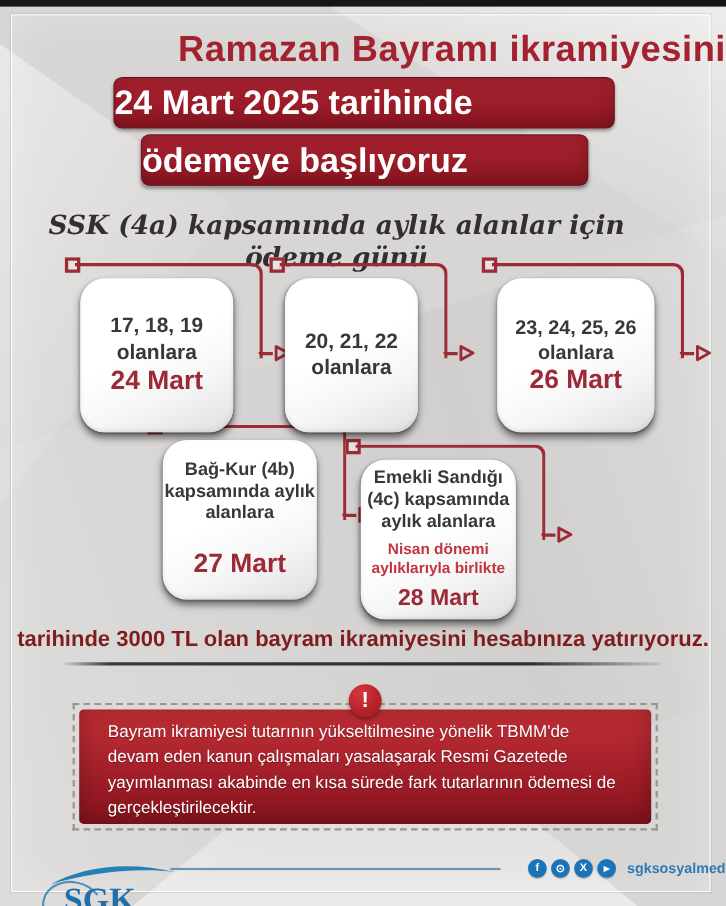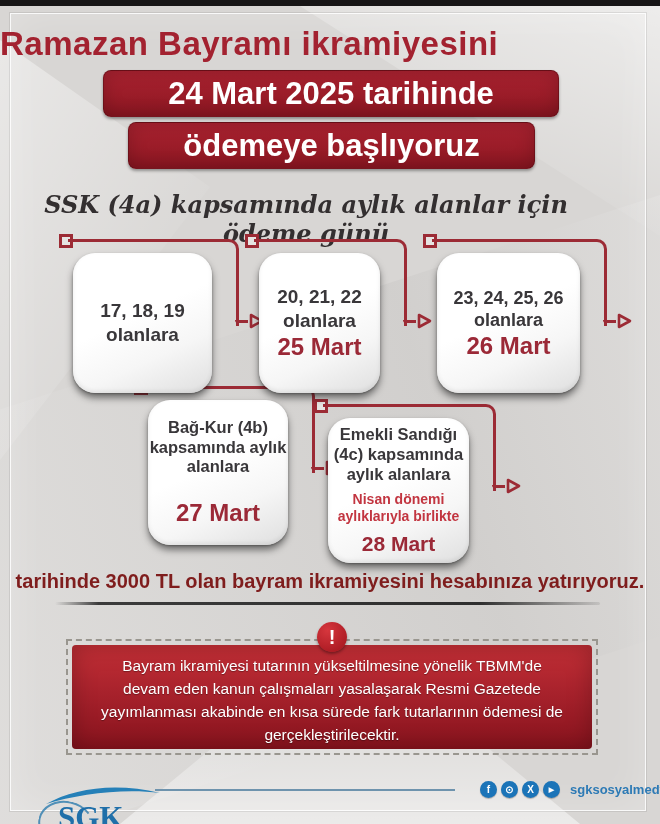--- a/index.html
+++ b/index.html
@@ -21,24 +21,24 @@
     background:linear-gradient(90deg, rgba(255,255,255,.18), rgba(0,0,0,.03) 60%, rgba(255,255,255,.22));
     transform:rotate(-18deg);}
   .bg-tri-b{left:120px; bottom:0; width:460px; height:190px;
     background:linear-gradient(0deg, rgba(255,255,255,.5), rgba(255,255,255,0) 80%);
     clip-path:polygon(0 100%, 50% 0, 100% 100%);}
   .frame{position:absolute; left:10px; top:13px; right:14px; bottom:13px;
     border:1px solid rgba(255,255,255,.85);
     box-shadow:0 0 0 1px rgba(0,0,0,.08), inset 0 0 40px rgba(255,255,255,.25);
     pointer-events:none;}
   
-  .title{position:absolute; left:0; top:25px; width:660px; text-align:left;
+  .title{position:absolute; left:0; top:25px; width:660px; text-align:right;
     font-size:33px; font-weight:800; color:#a32230; letter-spacing:.5px;}
   .banner{position:absolute; border-radius:8px; color:#fff; font-weight:800;
-    text-align:center; box-shadow:0 2px 3px rgba(0,0,0,.35), inset 0 0 18px rgba(0,0,0,.18);
+    box-shadow:0 2px 3px rgba(0,0,0,.35), inset 0 0 18px rgba(0,0,0,.18);
     background:linear-gradient(180deg,#a92230 0%, #9a1c28 55%, #871520 100%);
     border:1px solid rgba(70,8,14,.5);}
   .banner-1{left:103px; top:70px; width:454px; height:45px; font-size:31px; line-height:45px;}
   .banner-2{left:128px; top:122px; width:405px; height:45px; font-size:31px; line-height:45px;}
   .script-head{position:absolute; left:0; top:190px; width:612px; text-align:center;
     font-family:"DejaVu Serif", serif; font-style:italic; font-weight:bold;
     font-size:24px; color:#332f30;}
   
   .card-block{position:absolute;}
   .card{position:absolute; inset:0; border-radius:22px;
@@ -65,21 +65,21 @@
     font-size:20px; font-weight:800; color:#7f1d1d;}
   .divider{position:absolute; left:55px; top:602px; width:545px; height:3px; border-radius:2px;
     background:linear-gradient(90deg, rgba(50,50,50,0) 0%, #3b3b3b 8%, #2e2e2e 78%, rgba(90,90,90,.15) 100%);}
   
   .notice-dashed{position:absolute; left:66px; top:639px; width:528px; height:112px;
     border:2px dashed #99968f;}
   .notice-box{position:absolute; inset:4px; border-radius:4px;
     background:linear-gradient(180deg, #c42f36 0%, #a8222c 45%, #88131d 100%);
     box-shadow:inset 0 0 24px rgba(0,0,0,.25);
     display:flex; align-items:center; justify-content:center;}
-  .notice-text{color:#fff; font-size:15.5px; line-height:1.5; text-align:center;
+  .notice-text{color:#fff; font-size:15.5px; line-height:1.5; text-align:left;
     padding:10px 26px 4px; text-shadow:0 1px 1px rgba(0,0,0,.35);}
   .notice-icon{position:absolute; left:50%; top:-19px; transform:translateX(-50%);
     width:30px; height:30px; border-radius:50%;
     background:radial-gradient(circle at 35% 28%, #d6363d, #ad1c24 75%);
     box-shadow:0 2px 3px rgba(0,0,0,.35);
     color:#fff; font-size:20px; font-weight:900; line-height:30px; text-align:center; z-index:3;}
   
   .logo{position:absolute; left:36px; top:784px; width:132px; height:62px;text-decoration:underline;}
   .logo-arc{position:absolute; left:2px; top:17px; width:52px; height:42px;
     border:2px solid rgba(46,124,174,.8); border-radius:50%;
@@ -119,40 +119,40 @@
     <div class="c-line"></div>
     <div class="c-stub"></div>
     <svg class="c-arrow" width="18" height="18" viewBox="0 0 18 18">
         <path d="M4 3 L15 9 L4 15 Z" fill="none" stroke="#9c2b35" stroke-width="2.6" stroke-linejoin="round"></path>
       </svg>
     <div class="card gap-lg">
       <div class="card-title">
         <div>17, 18, 19</div>
         <div>olanlara</div>
       </div>
+      <div class="card-date">24 Mart</div>
     </div>
   </div>
 
   <div class="card-block" style="left:259px; top:253px; width:121px; height:140px;">
     <span class="c-sq"></span>
     <div class="c-line"></div>
     <div class="c-stub"></div>
     <svg class="c-arrow" width="18" height="18" viewBox="0 0 18 18">
         <path d="M4 3 L15 9 L4 15 Z" fill="none" stroke="#9c2b35" stroke-width="2.6" stroke-linejoin="round"></path>
       </svg>
     <div class="card gap-lg">
       <div class="card-title">
         <div>20, 21, 22</div>
         <div>olanlara</div>
       </div>
-      <div class="card-date">25 Mart</div>
-    </div>
-  </div>
-
-  <div class="card-block" style="left:437px; top:253px; width:143px; height:140px;">
+    </div>
+  </div>
+
+  <div class="card-block" style="left:452px; top:253px; width:143px; height:140px;">
     <span class="c-sq"></span>
     <div class="c-line"></div>
     <div class="c-stub"></div>
     <svg class="c-arrow" width="18" height="18" viewBox="0 0 18 18">
         <path d="M4 3 L15 9 L4 15 Z" fill="none" stroke="#9c2b35" stroke-width="2.6" stroke-linejoin="round"></path>
       </svg>
     <div class="card gap-lg">
       <div class="card-title" style="font-size:18px;">
         <div>23, 24, 25, 26</div>
         <div>olanlara</div>

